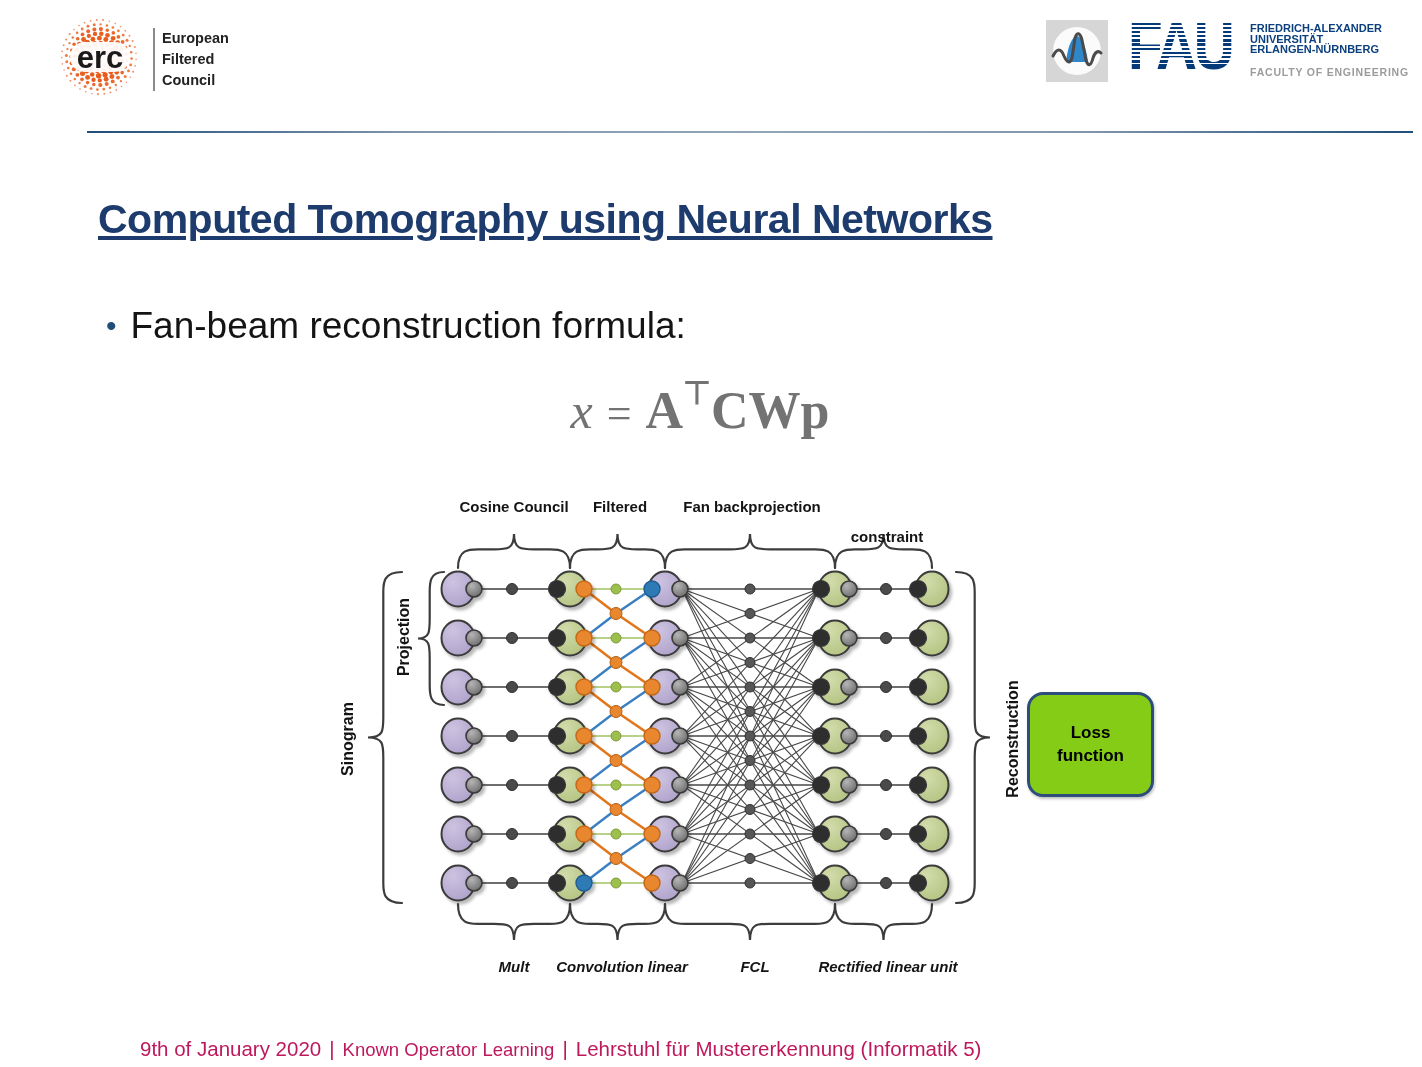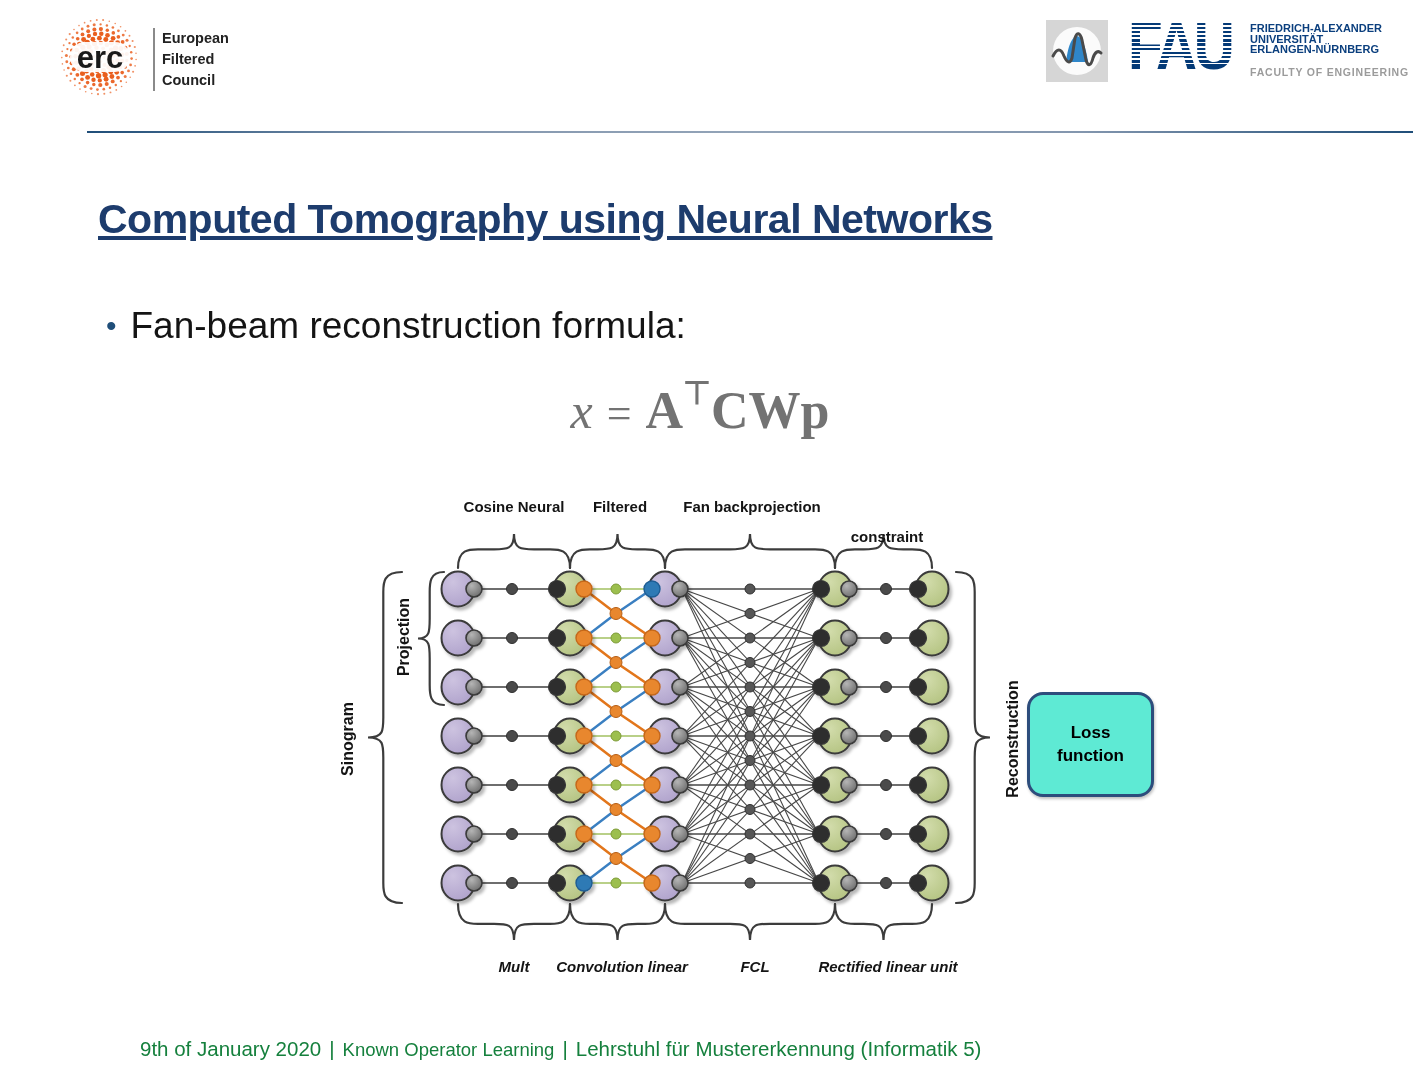--- a/index.html
+++ b/index.html
@@ -35,27 +35,27 @@
   .formula .feq{font-size:44px;padding:0 14px;}
   .formula .fb{font-weight:bold;font-size:52px;}
   .formula .ft{font-weight:bold;font-size:32px;vertical-align:24px;}
 
   
   .dlabel{position:absolute;transform:translate(-50%,-50%);font-size:15px;font-weight:bold;
           color:#141414;white-space:nowrap;}
   .dlabel.it{font-style:italic;}
   .dlabel.rot{transform:translate(-50%,-50%) rotate(-90deg);font-size:16px;}
   .loss-box{position:absolute;left:1027px;top:692px;width:121px;height:99px;border:3.5px solid #2d4d7c;
-            border-radius:16px;background:#5eead4;display:flex;align-items:center;justify-content:center;
+            border-radius:16px;background:#84cc16;display:flex;align-items:center;justify-content:center;
             text-align:center;font-weight:bold;font-size:17px;color:#000;line-height:1.3;
             box-shadow:1px 2px 3px rgba(0,0,0,0.25);}
   .loss-box span{width:80px;}
 
   
-  .footer{position:absolute;left:140px;top:1037px;color:#15803d;font-size:20.5px;white-space:nowrap;}
+  .footer{position:absolute;left:140px;top:1037px;color:#be185d;font-size:20.5px;white-space:nowrap;}
   .footer .mid{font-size:18.5px;}
   .footer .sep{padding:0 8px;}
 
   svg{display:block;}
   .net-svg{position:absolute;left:0;top:0;pointer-events:none;}
 </style>
 </head>
 <body>
 
 <div class="slide">
@@ -554,21 +554,21 @@
         L 429.7 618.5 C 429.7 631.5 429.7 638.5 418 638.5
         C 429.7 638.5 429.7 645.5 429.7 658.5
         L 429.7 685 C 429.7 694 429.7 705 444 705"></path>
         <path d="M 956 572 C 974.7 572 974.7 583 974.7 592
         L 974.7 717.5 C 974.7 730.5 974.7 737.5 990 737.5
         C 974.7 737.5 974.7 744.5 974.7 757.5
         L 974.7 883 C 974.7 892 974.7 903 956 903"></path>
       </g>
     </svg>
 
-  <div class="dlabel" style="left:514px;top:506px;">Cosine Neural</div>
+  <div class="dlabel" style="left:514px;top:506px;">Cosine Council</div>
   <div class="dlabel" style="left:620px;top:506px;">Filtered</div>
   <div class="dlabel" style="left:752px;top:506px;">Fan backprojection</div>
   <div class="dlabel" style="left:887px;top:536px;">constraint</div>
 
   <div class="dlabel it" style="left:514px;top:966px;">Mult</div>
   <div class="dlabel it" style="left:622px;top:966px;">Convolution linear</div>
   <div class="dlabel it" style="left:755px;top:966px;">FCL</div>
   <div class="dlabel it" style="left:888px;top:966px;">Rectified linear unit</div>
 
   <div class="dlabel rot" style="left:348px;top:739px;">Sinogram</div>

